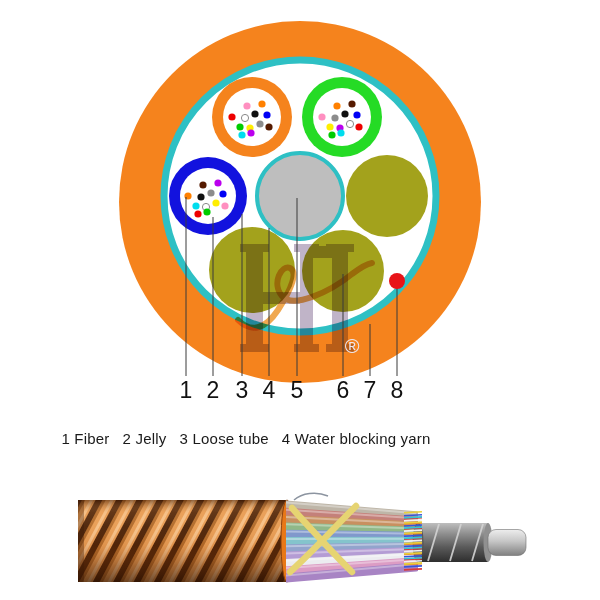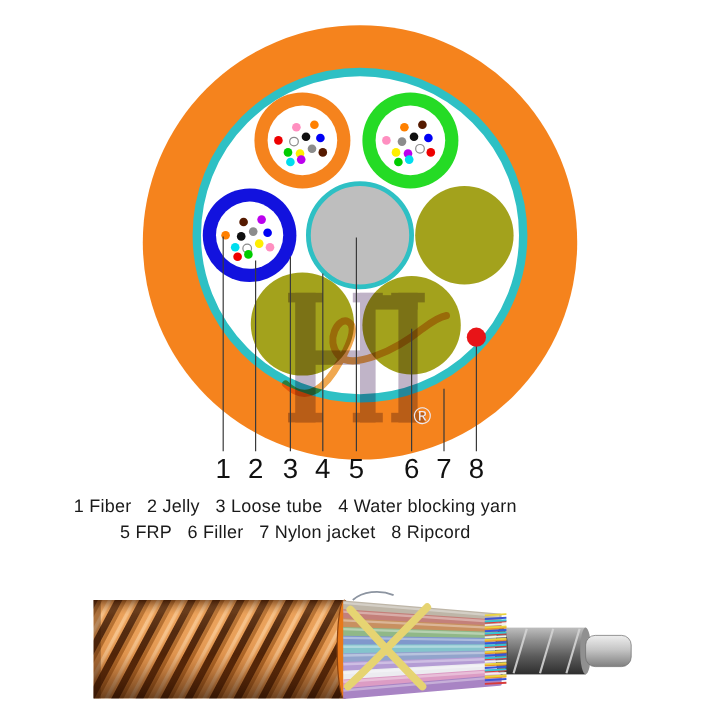--- a/index.html
+++ b/index.html
@@ -1,20 +1,20 @@
 <!DOCTYPE html>
 <html><head>
 <meta charset="utf-8">
 <style>
   html,body{margin:0;padding:0;background:#ffffff;}
   .stage{position:relative;width:600px;height:600px;background:#ffffff;overflow:hidden;
          font-family:"Liberation Sans",sans-serif;}
   .xs-svg{position:absolute;left:0;top:0;}
   .xs-svg text{font-family:"Liberation Sans",sans-serif;}
-  .legend{position:absolute;left:0;top:412px;width:492px;text-align:center;
+  .legend{position:absolute;left:0;top:428px;width:492px;text-align:center;
           font-size:15px;line-height:21px;letter-spacing:.2px;}
   .legend-line{white-space:pre;}
   .photo-svg{position:absolute;left:0;top:488px;}
 </style>
 </head>
 <body>
 
 <div class="stage">
 
   <svg id="xs" class="xs-svg" width="600" height="412" viewBox="0 0 600 412">
@@ -95,21 +95,20 @@
       <text x="242" y="398" text-anchor="middle" font-size="23" fill="#111111">3</text>
       <text x="269" y="398" text-anchor="middle" font-size="23" fill="#111111">4</text>
       <text x="297" y="398" text-anchor="middle" font-size="23" fill="#111111">5</text>
       <text x="343" y="398" text-anchor="middle" font-size="23" fill="#111111">6</text>
       <text x="370" y="398" text-anchor="middle" font-size="23" fill="#111111">7</text>
       <text x="397" y="398" text-anchor="middle" font-size="23" fill="#111111">8</text>
     </svg>
 
   <div class="legend" style="color: rgb(26, 26, 26);">
     <div class="legend-line">1 Fiber   2 Jelly   3 Loose tube   4 Water blocking yarn</div>
-    <div class="legend-line">5 FRP   6 Filler   7 Nylon jacket   8 Ripcord</div>
   </div>
 
   <svg id="ph" class="photo-svg" width="600" height="112" viewBox="0 0 600 112">
     <defs>
       <pattern id="rope" patternUnits="userSpaceOnUse" width="18" height="18" patternTransform="rotate(28)">
         <rect width="18" height="18" fill="#E89C54"></rect>
         <rect width="6" height="18" fill="#4A2006"></rect>
         <rect x="6" width="3" height="18" fill="#B06828"></rect>
         <rect x="13" width="3" height="18" fill="#F6C088"></rect>
       </pattern>

